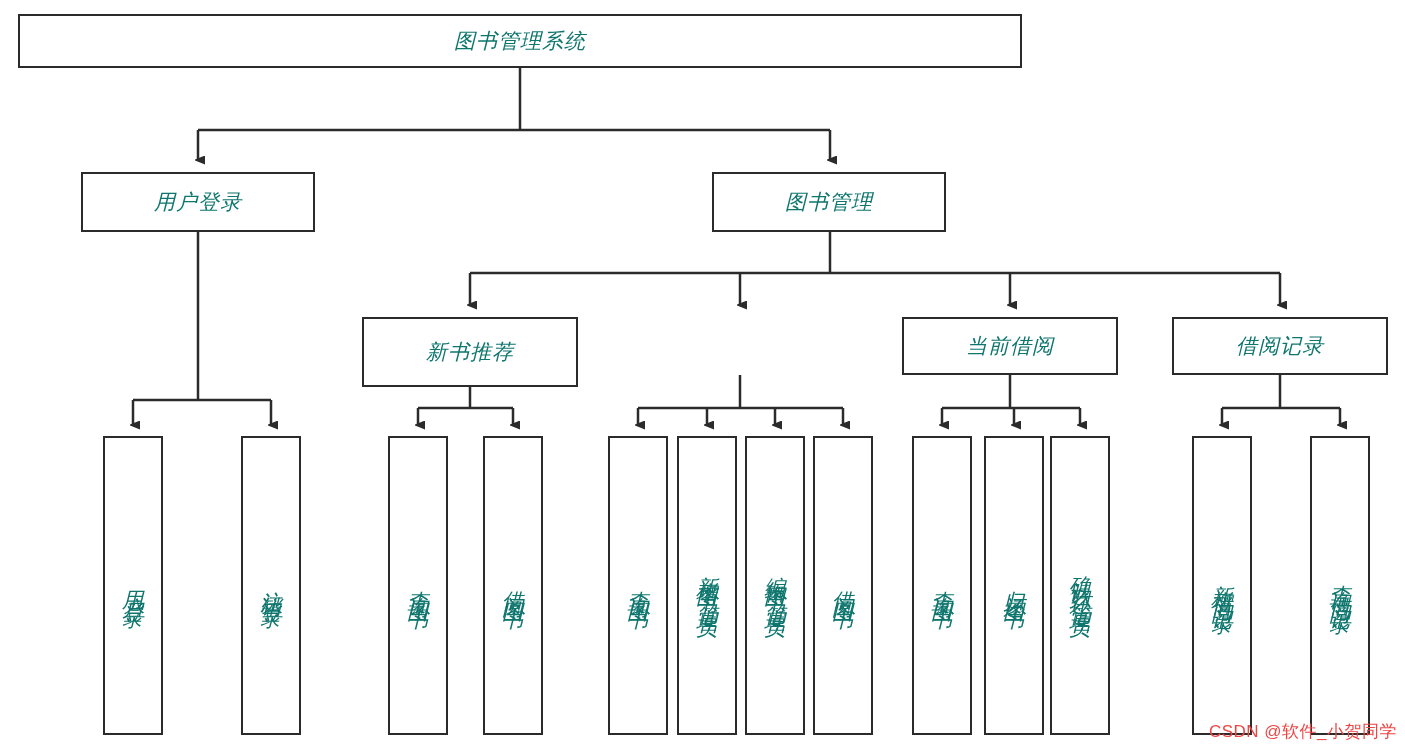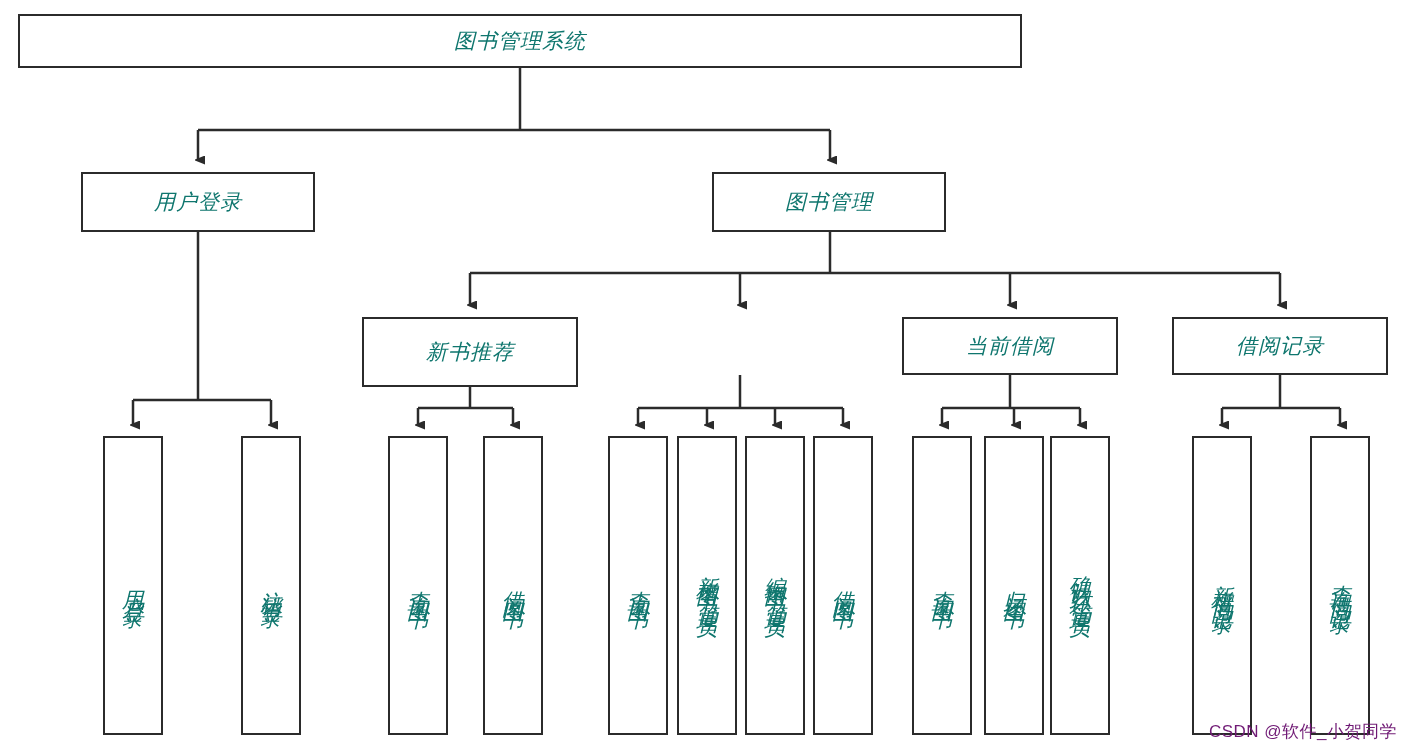--- a/index.html
+++ b/index.html
@@ -55,21 +55,21 @@
     white-space: nowrap;
   }
   .node .label {
     display: block;
   }
   .watermark {
     position: absolute;
     right: 8px;
     bottom: 4px;
     font-size: 17px;
-    color: #701a75;
+    color: #ef4444;
     white-space: nowrap;
     letter-spacing: 0.5px;
   }
 </style>
 </head>
 <body>
 
 <div id="canvas">
 
   <svg class="edges" viewBox="0 0 1405 747">

